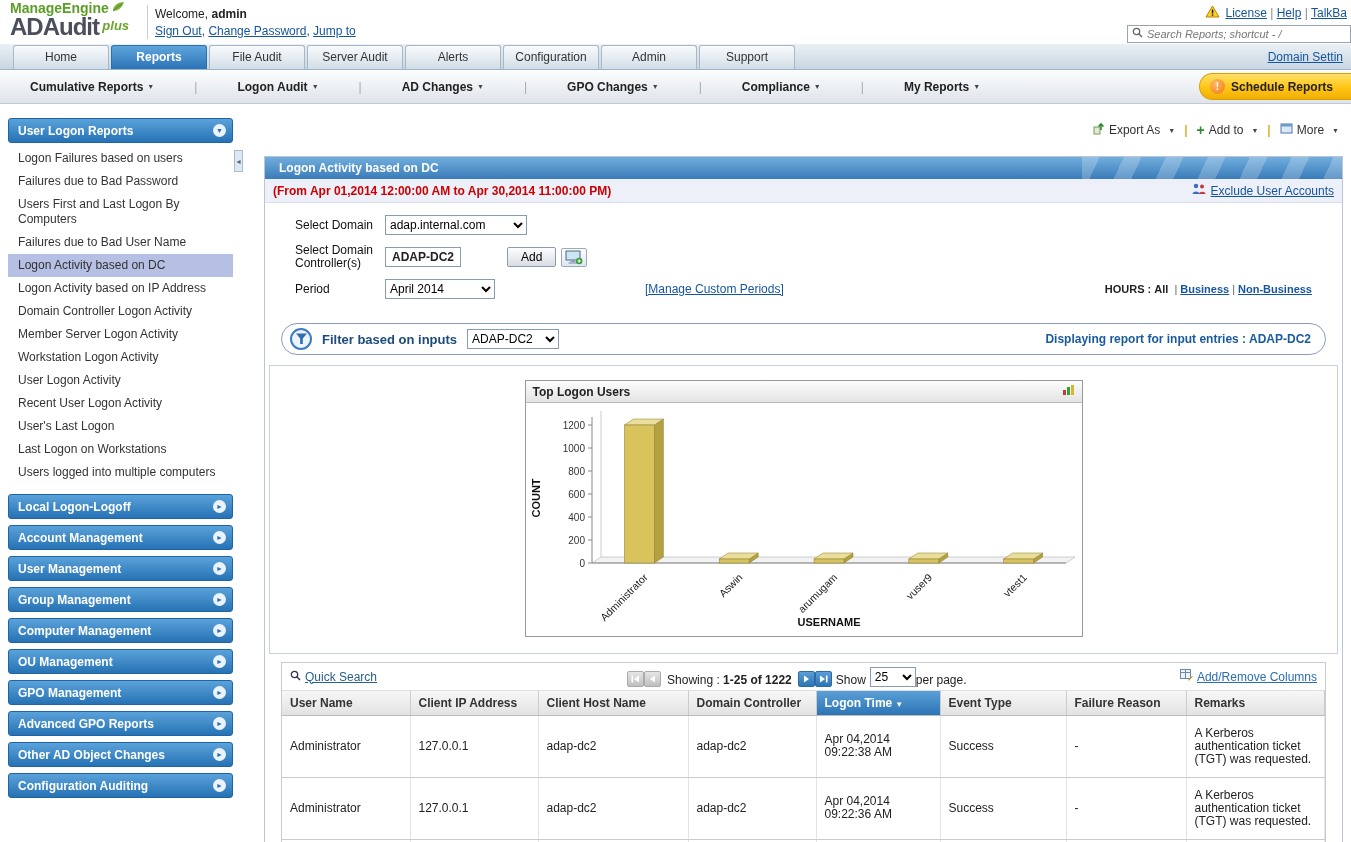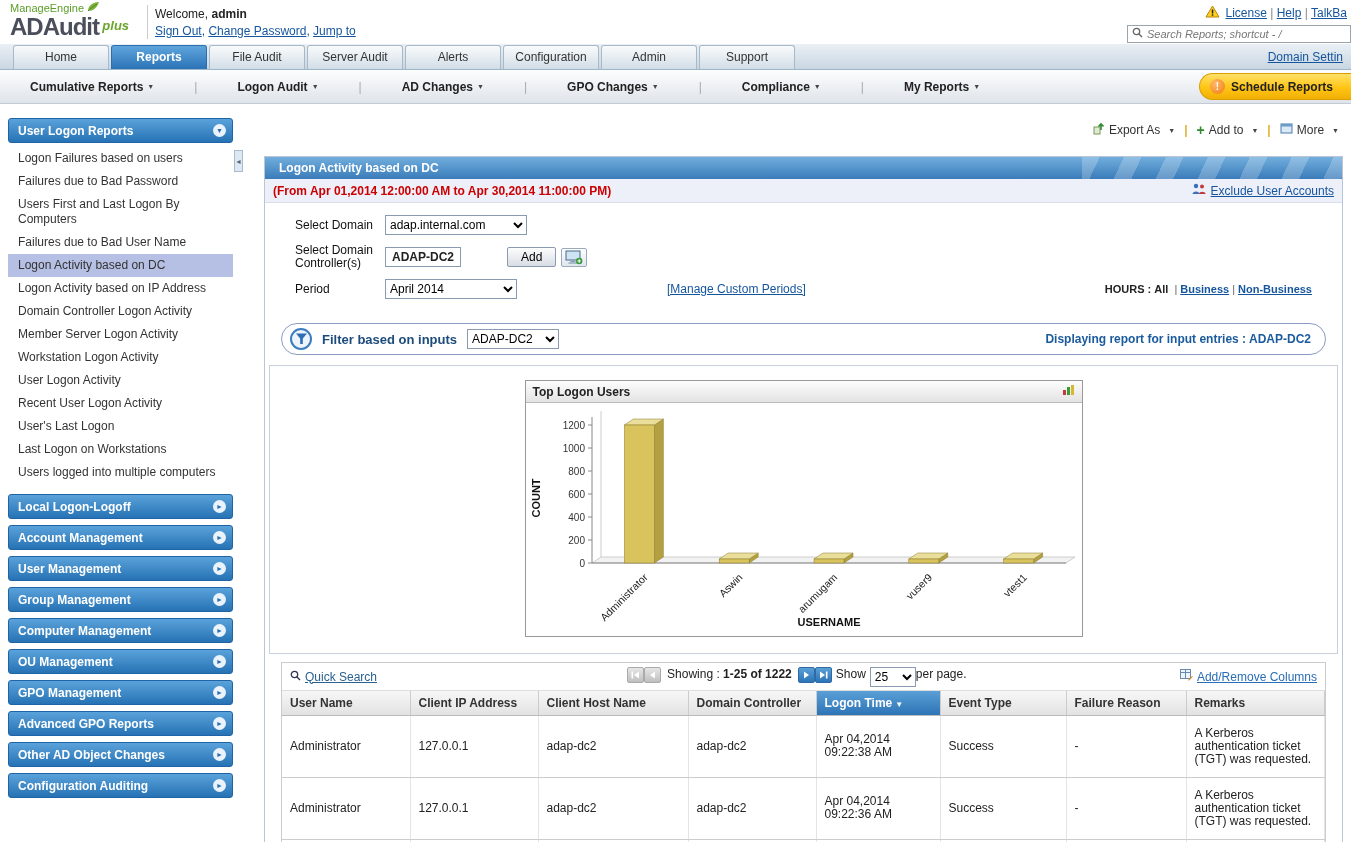--- a/index.html
+++ b/index.html
@@ -5,21 +5,21 @@
   * { margin:0; padding:0; box-sizing:border-box; }
   html,body { width:1351px; height:842px; overflow:hidden; background:#fff;
     font-family:"Liberation Sans", sans-serif; font-size:12px; color:#222; }
   a { text-decoration:underline; color:#15559e; cursor:pointer; }
   .page { position:relative; width:1351px; height:842px; overflow:hidden; }
 
   
   .topbar { position:relative; height:44px; background:#fff; }
   .brand { position:absolute; left:10px; top:1px; line-height:1; }
   .brand-top { display:flex; align-items:center; gap:2px; }
-  .brand-me { color:#5a9e28; font-weight:normal; font-size:11px; }
+  .brand-me { color:#5a9e28; font-weight:bold; font-size:14px; }
   .brand-prod { color:#4b4f5c; font-weight:bold; font-size:24px; letter-spacing:-1px; }
   .brand-plus { color:#6aa62c; font-style:italic; font-weight:bold; font-size:13px; vertical-align:super; }
   .vsep { position:absolute; left:147px; top:5px; bottom:5px; width:1px; background:#ccc; }
   .welcome { position:absolute; left:155px; top:7px; }
   .sess { position:absolute; left:155px; top:24px; }
   .sess span.sitem:not(:last-of-type)::after { content:", "; color:#15559e; }
   .util { position:absolute; right:4px; top:5px; display:flex; align-items:center; gap:6px; white-space:nowrap; }
   .util span.uitem:not(:last-of-type)::after { content:" | "; color:#888; text-decoration:none; }
   .searchwrap { position:absolute; right:0; top:25px; width:224px; height:18px; border:1px solid #9aa4ad;
     display:flex; align-items:center; gap:4px; padding:0 4px; background:#fff; }
@@ -114,21 +114,21 @@
     display:flex; justify-content:center; background:#fff; }
   .chartbox { width:558px; border:1px solid #999; }
   .chart-head { height:22px; background:linear-gradient(#fdfdfd,#e3e3e3); border-bottom:1px solid #bbb;
     display:flex; align-items:center; justify-content:space-between; padding:0 7px; font-weight:bold; }
 
   
   .tablewrap { margin:8px 16px 0; border:1px solid #ccc; border-bottom:none; overflow:hidden; flex:1; }
   .ttoolbar { height:28px; display:flex; align-items:center; padding:0 8px; border-bottom:1px solid #ddd; }
   .qsearch { display:flex; align-items:center; gap:4px; }
   .qsearch a { color:#2a618e; }
-  .pager { display:flex; align-items:flex-start; margin-left:250px; }
+  .pager { display:flex; align-items:flex-end; margin-left:250px; }
   .pg-btn { width:17px; height:16px; border:1px solid #aaa; border-radius:2px; display:inline-flex;
     align-items:center; justify-content:center; cursor:pointer; }
   .pg-gray { background:linear-gradient(#e6e6e6,#bfbfbf); }
   .pg-blue { background:linear-gradient(#5a9fd6,#2d74b6); border-color:#2d6aa6; }
   .showing { margin:0 6px; }
   .show-sel { margin:0 4px; }
   .cols-link { margin-left:auto; display:flex; align-items:center; gap:4px; }
   .cols-link a { color:#2a6db5; }
 
   table { border-collapse:collapse; width:100%; table-layout:fixed; }
@@ -390,21 +390,21 @@
                   <rect x="1" y="1" width="14" height="9" fill="#cfe4f2" stroke="#4a6a88"></rect>
                   <rect x="5.5" y="10.5" width="5" height="1.5" fill="#88a0b4"></rect>
                   <rect x="3.5" y="12.2" width="9" height="1.6" fill="#9ab0c2"></rect>
                   <circle cx="14.2" cy="11" r="3.2" fill="#3a9a3a"></circle>
                   <path d="M14.2 9.3v3.4M12.5 11h3.4" stroke="#fff" stroke-width="1.1"></path>
                 </svg>
             </span>
           </div>
           <div class="frow">
             <span class="flabel">Period</span>
-            <select style="width:132px;">
+            <select style="width:110px;">
               <option>April 2014</option>
             </select>
             <a class="manage-link">[Manage Custom Periods]</a>
             <span class="hours">
               <b>HOURS :</b>
               <b>All</b>
               <span class="hsep">|</span><a>Business</a><span class="hsep">|</span><a>Non-Business</a>
             </span>
           </div>
         </div>

